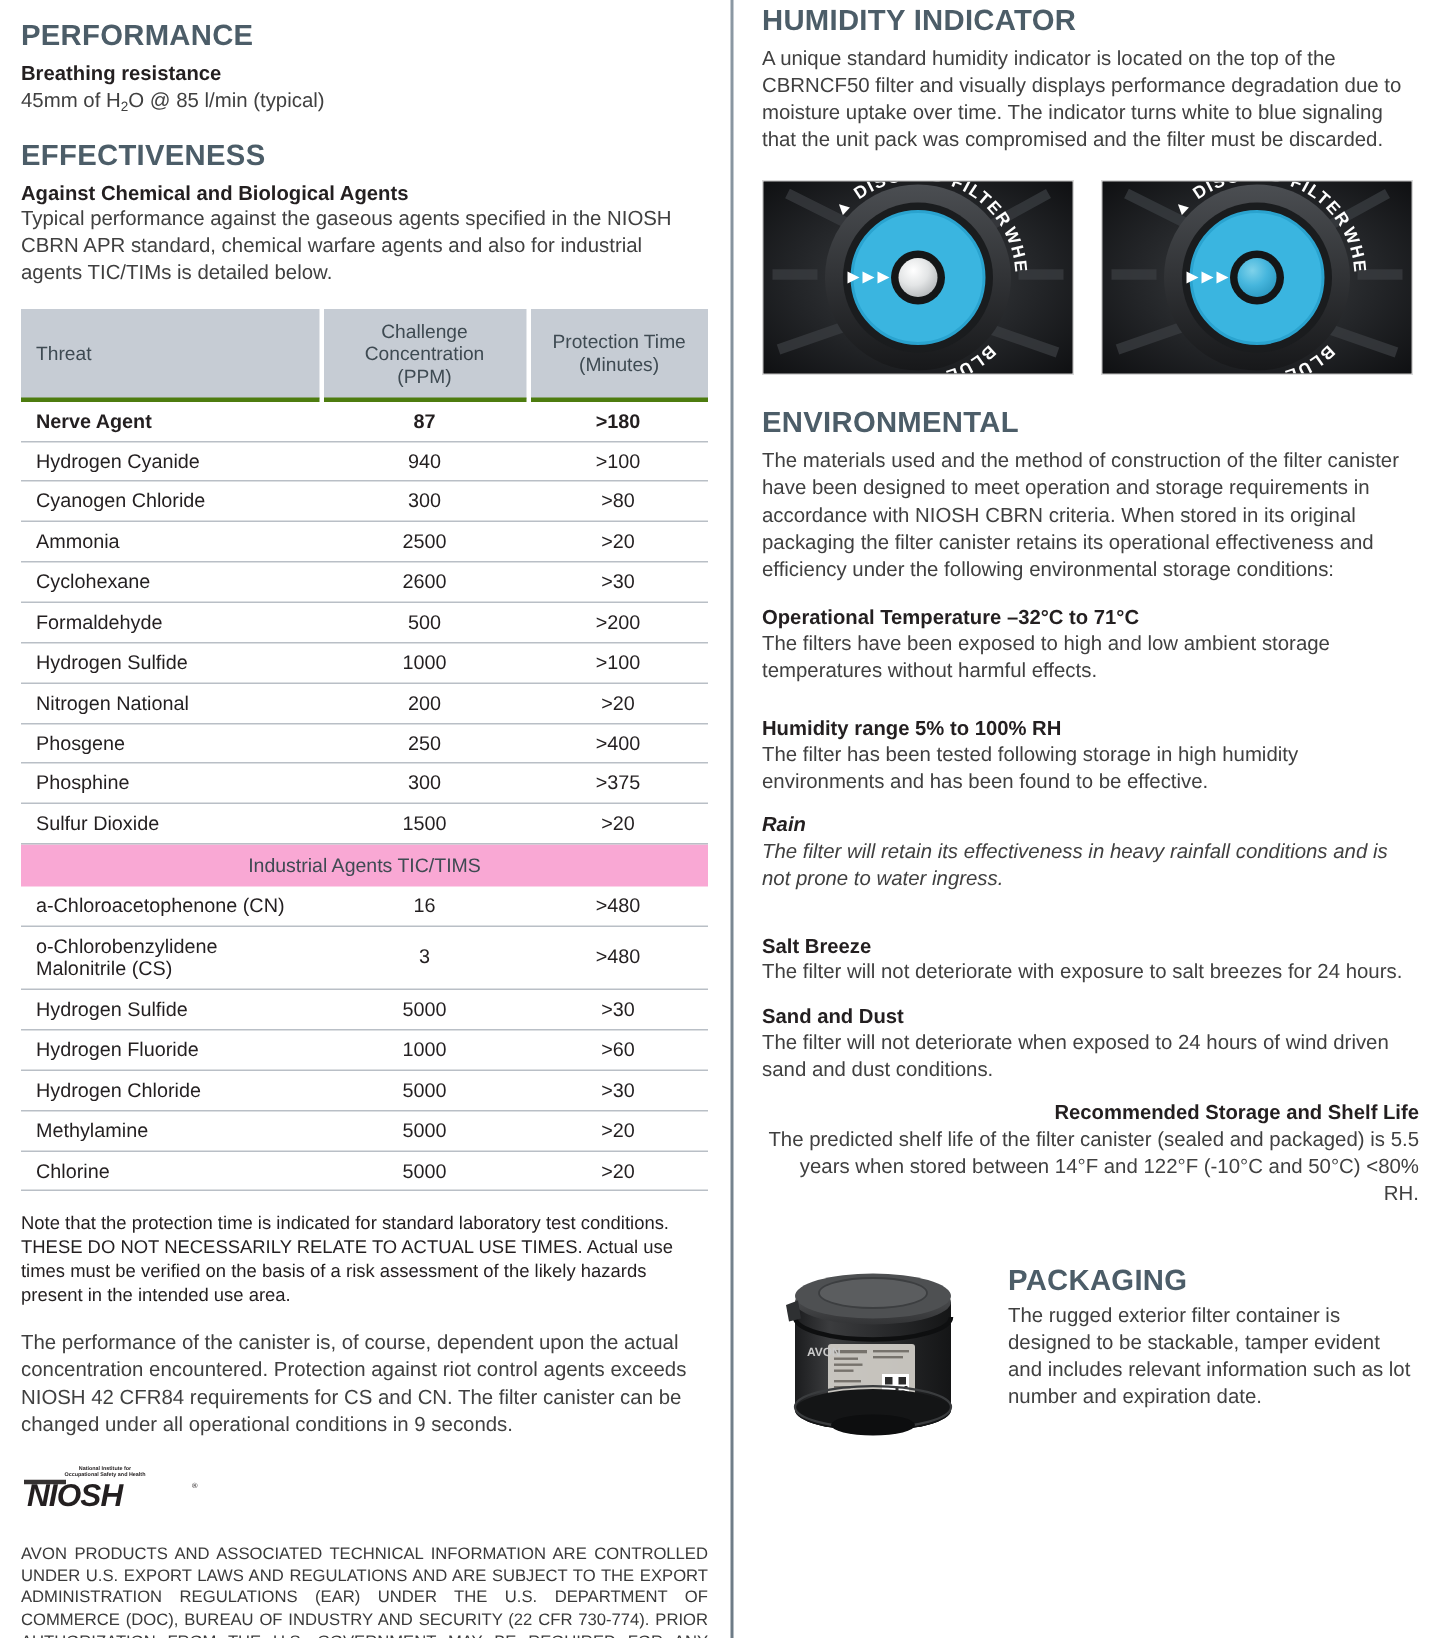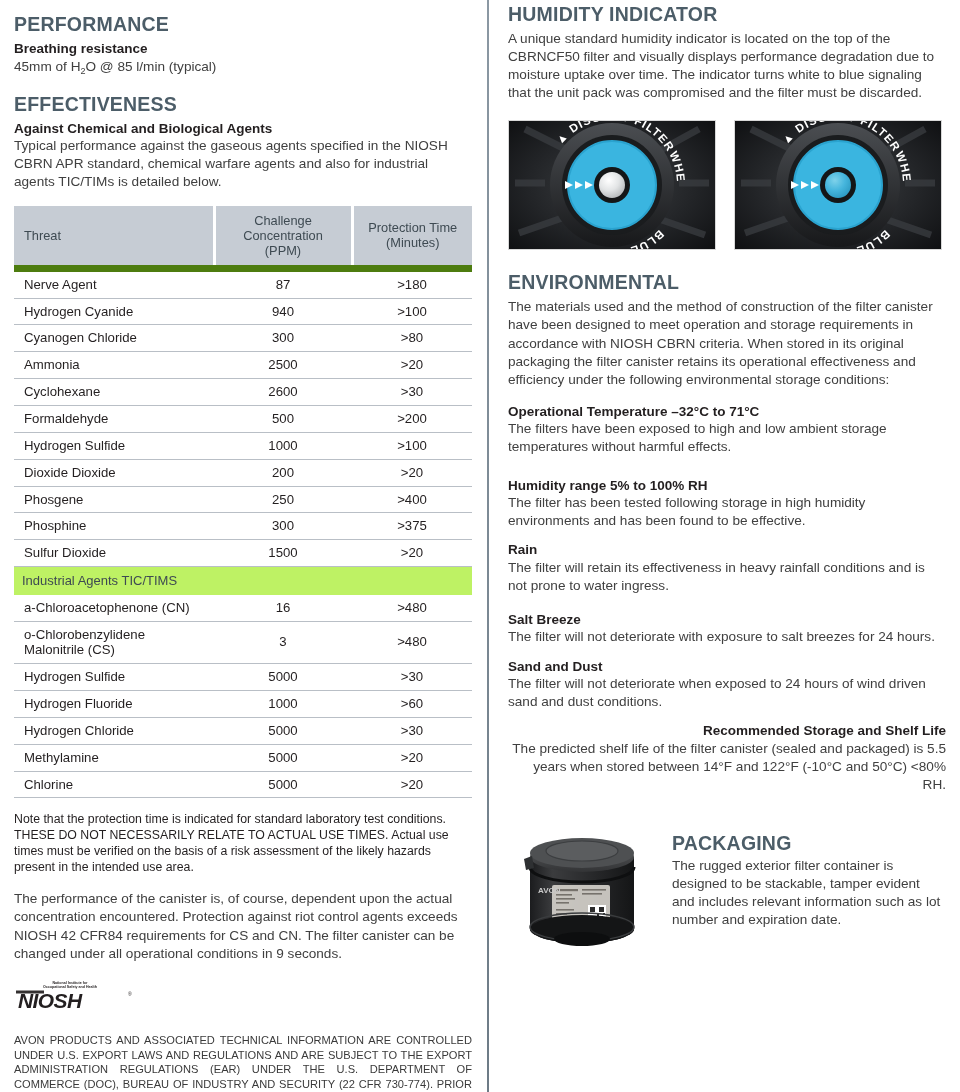--- a/index.html
+++ b/index.html
@@ -33,25 +33,25 @@
     border-right:3px solid #ffffff;
     margin-top:12px;
   }
   table.agents th.t1{text-align:left;padding-left:10px;}
   table.agents th.t2,table.agents th.t3{text-align:center;}
   table.agents th.t3{border-right:none;}
   table.agents td{
     padding:5px 8px;border-bottom:1px solid #b9bfc6;line-height:1.2;
     color:#231f20;vertical-align:middle;
   }
-  table.agents tr.first td{border-top:7px solid #4d7c0f;}
+  table.agents tr.first td{border-top:3px solid #4d7c0f;font-weight:bold;}
   table.agents td.n{text-align:left;padding-left:10px;}
   table.agents td.v{text-align:center;}
   table.agents tr.band td{
-    background:#bef264;color:#3e4a52;border-bottom:none;
+    background:#f9a8d4;color:#3e4a52;text-align:center;border-bottom:none;
     padding:6px 8px;font-size:13px;
   }
   .note{font-size:12.3px;line-height:1.3;margin:0;color:#231f20;}
 
   
   .niosh{width:122px;height:34px;position:relative;}
 
   .legal{font-size:11.1px;line-height:1.34;text-align:justify;color:#3a3a3a;margin:0;}
 
   
@@ -137,21 +137,21 @@
             <td class="n">Formaldehyde</td>
             <td class="v">500</td>
             <td class="v">&gt;200</td>
           </tr>
           <tr>
             <td class="n">Hydrogen Sulfide</td>
             <td class="v">1000</td>
             <td class="v">&gt;100</td>
           </tr>
           <tr>
-            <td class="n">Dioxide Dioxide</td>
+            <td class="n">Nitrogen National</td>
             <td class="v">200</td>
             <td class="v">&gt;20</td>
           </tr>
           <tr>
             <td class="n">Phosgene</td>
             <td class="v">250</td>
             <td class="v">&gt;400</td>
           </tr>
           <tr>
             <td class="n">Phosphine</td>
@@ -350,21 +350,21 @@
     <div class="gap14"></div>
     <div id="env-items">
         <div style="margin-bottom:11px;">
           <p class="sub-b">Operational Temperature –32°C to 71°C</p>
           <p class="body">The filters have been exposed to high and low ambient storage temperatures without harmful effects.</p>
         </div>
         <div style="margin-bottom:11px;margin-top:20px;">
           <p class="sub-b">Humidity range 5% to 100% RH</p>
           <p class="body">The filter has been tested following storage in high humidity environments and has been found to be effective.</p>
         </div>
-        <div style="margin-bottom:16px;">
+        <div style="margin-bottom:27px;font-style:italic;">
           <p class="sub-b">Rain</p>
           <p class="body">The filter will retain its effectiveness in heavy rainfall conditions and is not prone to water ingress.</p>
         </div>
         <div style="margin-bottom:11px;">
           <p class="sub-b">Salt Breeze</p>
           <p class="body">The filter will not deteriorate with exposure to salt breezes for 24 hours.</p>
         </div>
         <div style="margin-bottom:11px;">
           <p class="sub-b">Sand and Dust</p>
           <p class="body">The filter will not deteriorate when exposed to 24 hours of wind driven sand and dust conditions.</p>

